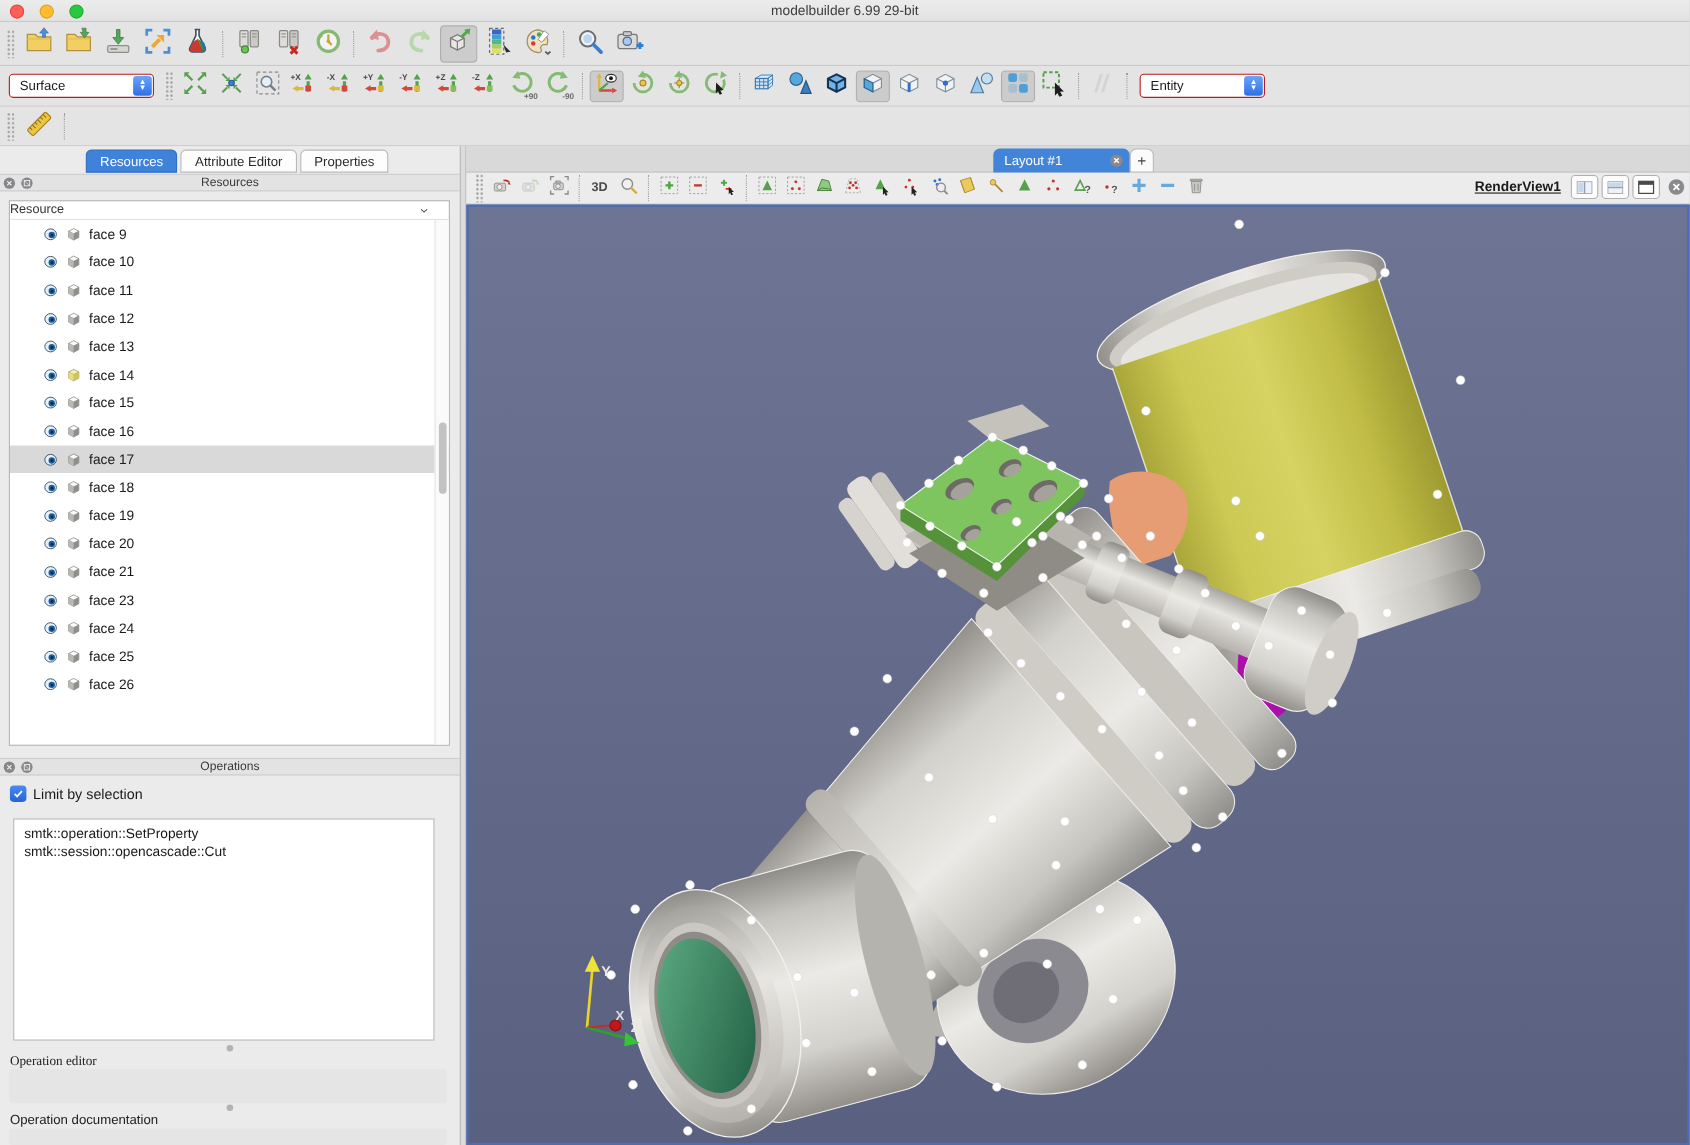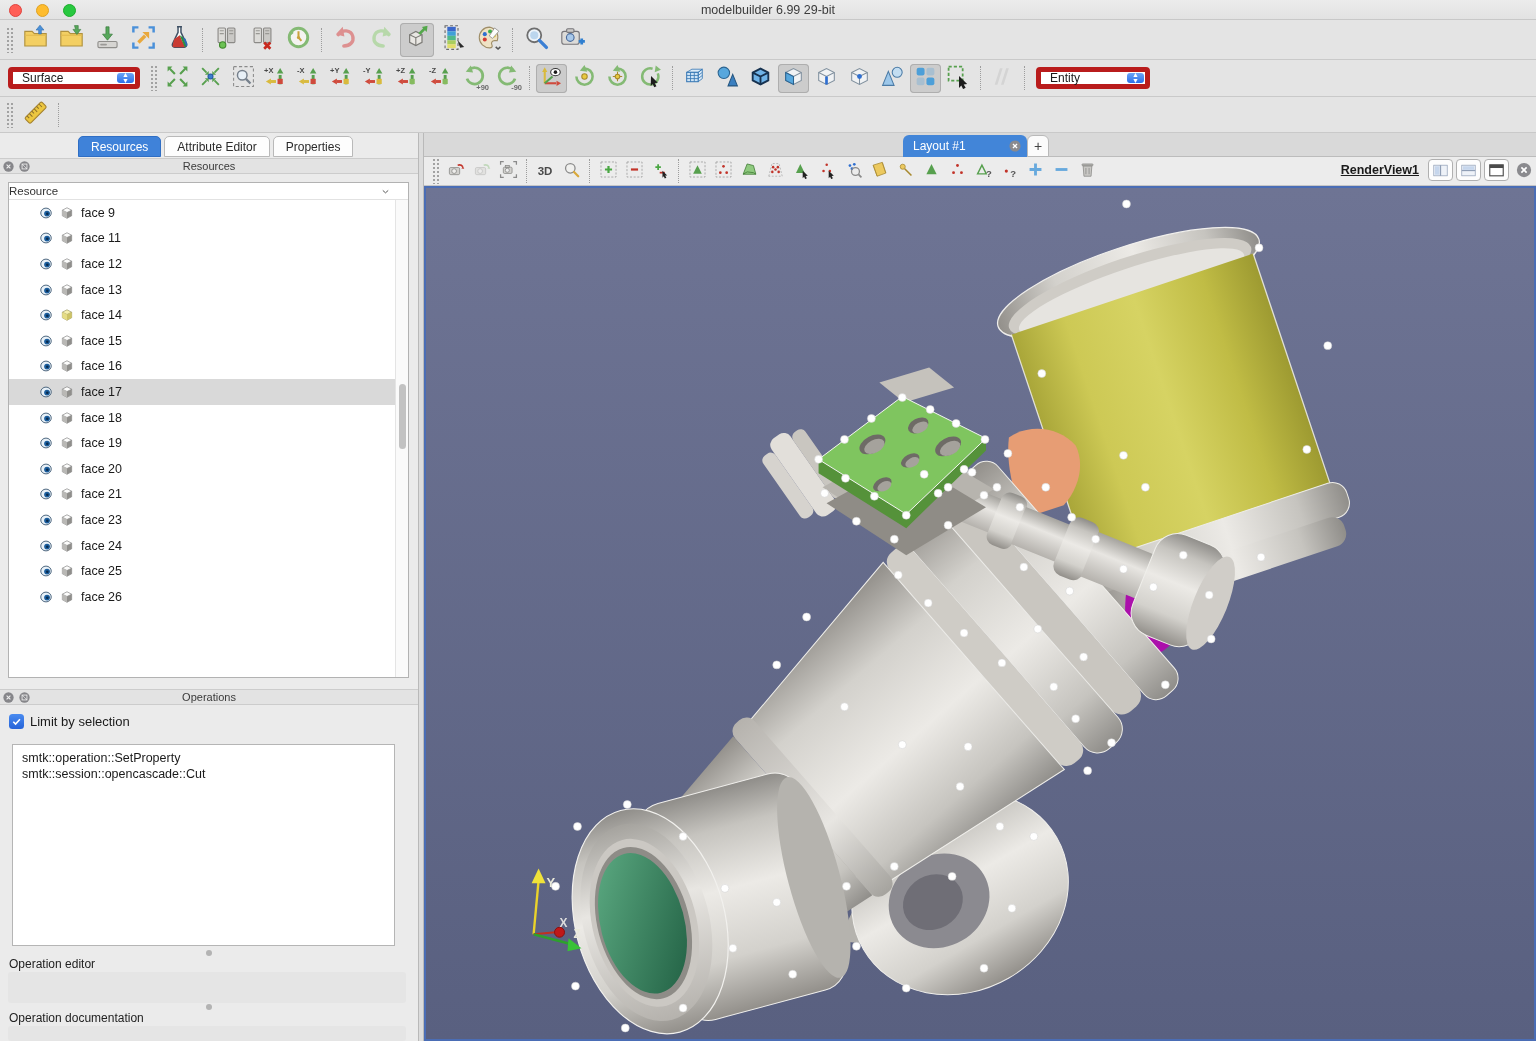--- a/index.html
+++ b/index.html
@@ -27,21 +27,21 @@
   .tb-btn svg { width:27px; height:27px; }
   #tb2 .tb-btn { width:31px; height:29px; } #tb2 .tb-btn svg { width:25px; height:25px; }
   .tb-btn.pressed { background:#cccccc; box-shadow:inset 0 0 0 1px #aeaeae; }
   .tb-btn.disabled { opacity:.4; }
   .tb-sep { width:0; height:24px; border-left:1px dotted #9d9d9d; margin:0 5px; flex:none; }
   .tb-handle { width:7px; height:26px; margin:0 4px; flex:none;
     background-image:radial-gradient(#a2a2a2 1px, transparent 1.2px); background-size:4px 4px; }
   .tb-sub { position:absolute; font-size:7.5px; font-weight:bold; color:#4a4a4a; pointer-events:none; }
   .tb-sub.axis { top:2px; left:3px; }
   .tb-sub.rot { bottom:1px; right:1px; color:#6b6b6b; }
-  .combo { position:relative; height:22px; background:#fff; border:5px solid #b91c1c; border-radius:4px;
+  .combo { position:relative; height:22px; background:#fff; border:1px solid #b91c1c; border-radius:4px;
     font-size:12px; display:flex; align-items:center; padding-left:9px; margin:0 6px; flex:none; }
   .combo .step { position:absolute; right:1px; top:1px; bottom:1px; width:17px; border-radius:3px;
     background:linear-gradient(#6aa5f8,#2e6fe8); color:#fff; display:flex; flex-direction:column;
     align-items:center; justify-content:center; font-size:7px; line-height:6px; }
 
   
   .left { position:absolute; top:133px; left:0; width:418px; bottom:0; background:#ebebeb; }
   .vsplit { position:absolute; top:133px; left:418px; width:6px; bottom:0; background:#dcdcdc;
     border-left:1px solid #b9b9b9; border-right:1px solid #b9b9b9; }
   .tabs { position:absolute; top:3px; left:78px; display:flex; }
@@ -506,20 +506,34 @@
               <ellipse cx="12" cy="12" rx="9" ry="8.4" fill="#e8f1f8" stroke="#2c4a66" stroke-width="1.4"></ellipse>
               <circle cx="13.8" cy="13" r="5" fill="#1b5e9e"></circle>
               <circle cx="14.2" cy="13.4" r="2.2" fill="#0a2a4a"></circle>
             </svg></span>
           <span style="width: 14px; height: 14px; flex: 0 0 auto;"><svg viewBox="0 0 24 24">
               <path d="M4 7.2L12 3l8 4.2v9.6L12 21l-8-4.2z" fill="#fdfdfc" stroke="#6e6e6e"></path>
               <path d="M4 7.2l8 4 8-4M12 11.2V21" fill="none" stroke="#6e6e6e"></path>
               <path d="M4 7.2l8 4V21l-8-4.2z" fill="#b9b8b5"></path>
               <path d="M12 11.2l8-4v9.6L12 21z" fill="#8f8e8b"></path>
             </svg></span>
+          <span>face 10</span>
+        </div>
+        <div class="trow">
+          <span style="width: 14px; height: 14px; flex: 0 0 auto;"><svg viewBox="0 0 24 24">
+              <ellipse cx="12" cy="12" rx="9" ry="8.4" fill="#e8f1f8" stroke="#2c4a66" stroke-width="1.4"></ellipse>
+              <circle cx="13.8" cy="13" r="5" fill="#1b5e9e"></circle>
+              <circle cx="14.2" cy="13.4" r="2.2" fill="#0a2a4a"></circle>
+            </svg></span>
+          <span style="width: 14px; height: 14px; flex: 0 0 auto;"><svg viewBox="0 0 24 24">
+              <path d="M4 7.2L12 3l8 4.2v9.6L12 21l-8-4.2z" fill="#fdfdfc" stroke="#6e6e6e"></path>
+              <path d="M4 7.2l8 4 8-4M12 11.2V21" fill="none" stroke="#6e6e6e"></path>
+              <path d="M4 7.2l8 4V21l-8-4.2z" fill="#b9b8b5"></path>
+              <path d="M12 11.2l8-4v9.6L12 21z" fill="#8f8e8b"></path>
+            </svg></span>
           <span>face 11</span>
         </div>
         <div class="trow">
           <span style="width: 14px; height: 14px; flex: 0 0 auto;"><svg viewBox="0 0 24 24">
               <ellipse cx="12" cy="12" rx="9" ry="8.4" fill="#e8f1f8" stroke="#2c4a66" stroke-width="1.4"></ellipse>
               <circle cx="13.8" cy="13" r="5" fill="#1b5e9e"></circle>
               <circle cx="14.2" cy="13.4" r="2.2" fill="#0a2a4a"></circle>
             </svg></span>
           <span style="width: 14px; height: 14px; flex: 0 0 auto;"><svg viewBox="0 0 24 24">
               <path d="M4 7.2L12 3l8 4.2v9.6L12 21l-8-4.2z" fill="#fdfdfc" stroke="#6e6e6e"></path>
@@ -740,21 +754,21 @@
     </span>
     <span>Limit by selection</span>
   </div>
 
   <div class="oplist" id="oplist">
       <div>smtk::operation::SetProperty</div>
       <div>smtk::session::opencascade::Cut</div>
     </div>
 
   <div class="splitdot" style="top:817px;"></div>
-  <div class="oplabel" style="top:824px;">Operation editor</div>
+  <div class="oplabel" style="top:824px;font-family:Liberation Serif, serif;">Operation editor</div>
   <div class="opbox" style="top:839px; height:31px;"></div>
   <div class="splitdot" style="top:871px;"></div>
   <div class="oplabel" style="top:878px;">Operation documentation</div>
   <div class="opbox" style="top:893px; height:15px;"></div>
 </div>
 <div class="vsplit"></div>
 
 <div class="right">
   <div class="rtabs">
     <div class="ltab">

